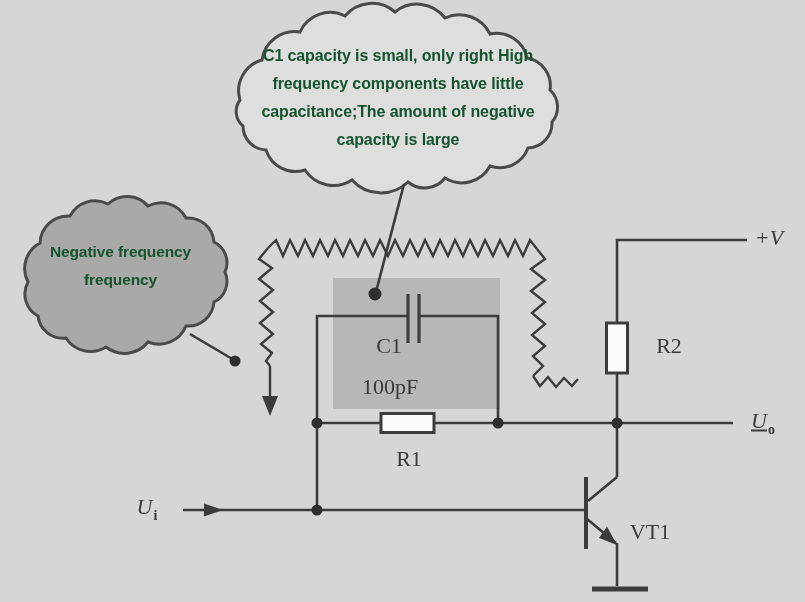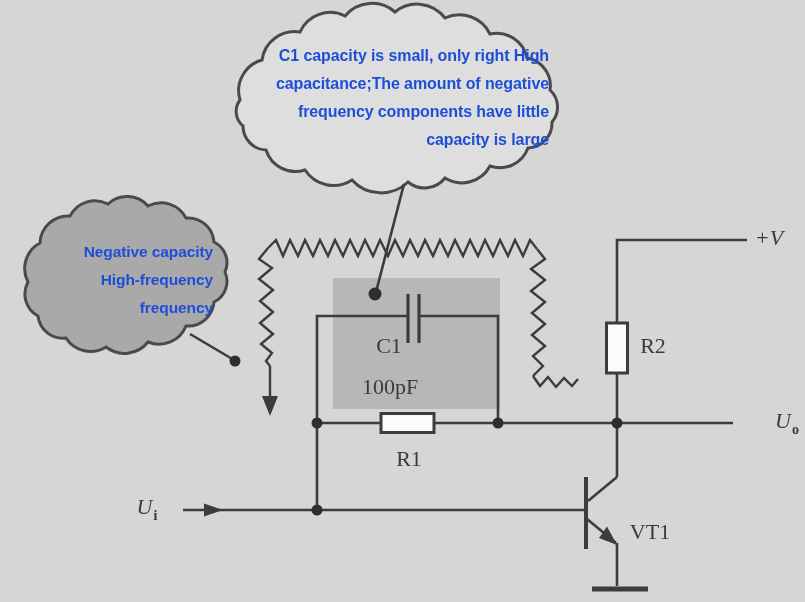--- a/index.html
+++ b/index.html
@@ -10,21 +10,21 @@
   .stage svg{position:absolute;left:0;top:0;}
   .label{
     position:absolute;transform:translate(-50%,-50%);
     font-family:"Liberation Serif",serif;font-size:22px;color:#3a3a3a;
     white-space:nowrap;line-height:1;
   }
   .italic{font-style:italic;}
   .sym{font-style:italic;}
   .sub{font-size:14px;font-weight:700;font-style:normal;vertical-align:-6px;margin-left:1px;}
   .cloud-text{
-    position:absolute;text-align:right;font-weight:600;color:#1d4ed8;
+    position:absolute;text-align:center;font-weight:600;color:#14532d;
     letter-spacing:-0.1px;
   }
   .cloud-text .line{line-height:28px;white-space:nowrap;}
   .top-cloud-text{font-size:16px;}
   .side-cloud-text{font-size:15.5px;}
 </style>
 </head>
 <body>
 
 <div class="stage">
@@ -105,38 +105,37 @@
     <rect x="381" y="413.5" width="53" height="19" fill="#fbfbfb" stroke="#3c3c3c" stroke-width="3"></rect>
 
     <circle cx="317" cy="423" r="5.5" fill="#2e2e2e"></circle>
     <circle cx="498" cy="423" r="5.5" fill="#2e2e2e"></circle>
     <circle cx="617" cy="423" r="5.5" fill="#2e2e2e"></circle>
     <circle cx="317" cy="510" r="5.5" fill="#2e2e2e"></circle>
   </svg>
 
   <div class="cloud-text top-cloud-text" style="left:247px;top:42px;width:302px;">
     <div class="line">C1 capacity is small, only right High</div>
+    <div class="line">frequency components have little</div>
     <div class="line">capacitance;The amount of negative</div>
-    <div class="line">frequency components have little</div>
     <div class="line">capacity is large</div>
   </div>
 
   <div class="cloud-text side-cloud-text" style="left:28px;top:238px;width:185px;">
-    <div class="line">Negative capacity</div>
-    <div class="line">High-frequency</div>
+    <div class="line">Negative frequency</div>
     <div class="line">frequency</div>
   </div>
 
   <div class="label" style="left:389px;top:346px;">C1</div>
   <div class="label" style="left:390px;top:387px;text-align:right;">100pF</div>
   <div class="label" style="left:409px;top:459px;">R1</div>
-  <div class="label" style="left:653px;top:346px;">R2</div>
+  <div class="label" style="left:669px;top:346px;">R2</div>
   <div class="label" style="left:650px;top:532px;">VT1</div>
   <div class="label italic" style="left:769px;top:238px;">+V</div>
 
   <div class="label" style="left:147px;top:509px;">
     <span class="sym">U</span><span class="sub">i</span>
   </div>
-  <div class="label" style="left:787px;top:423px;">
+  <div class="label" style="left:763px;top:423px;text-decoration:underline;">
     <span class="sym">U</span><span class="sub">o</span>
   </div>
 
 </div>
 
 </body></html>

